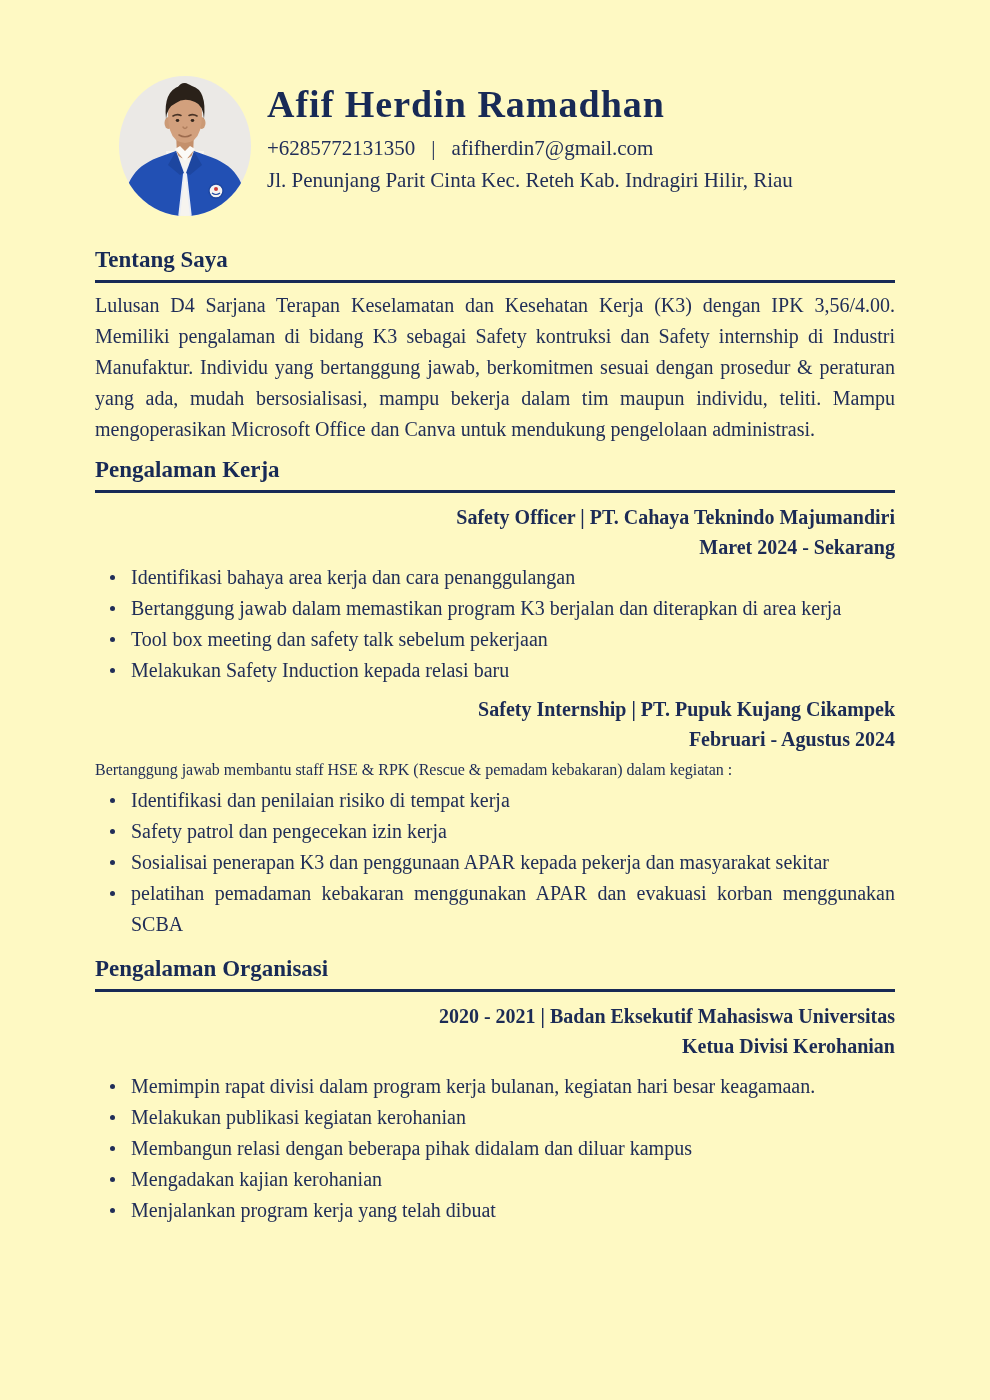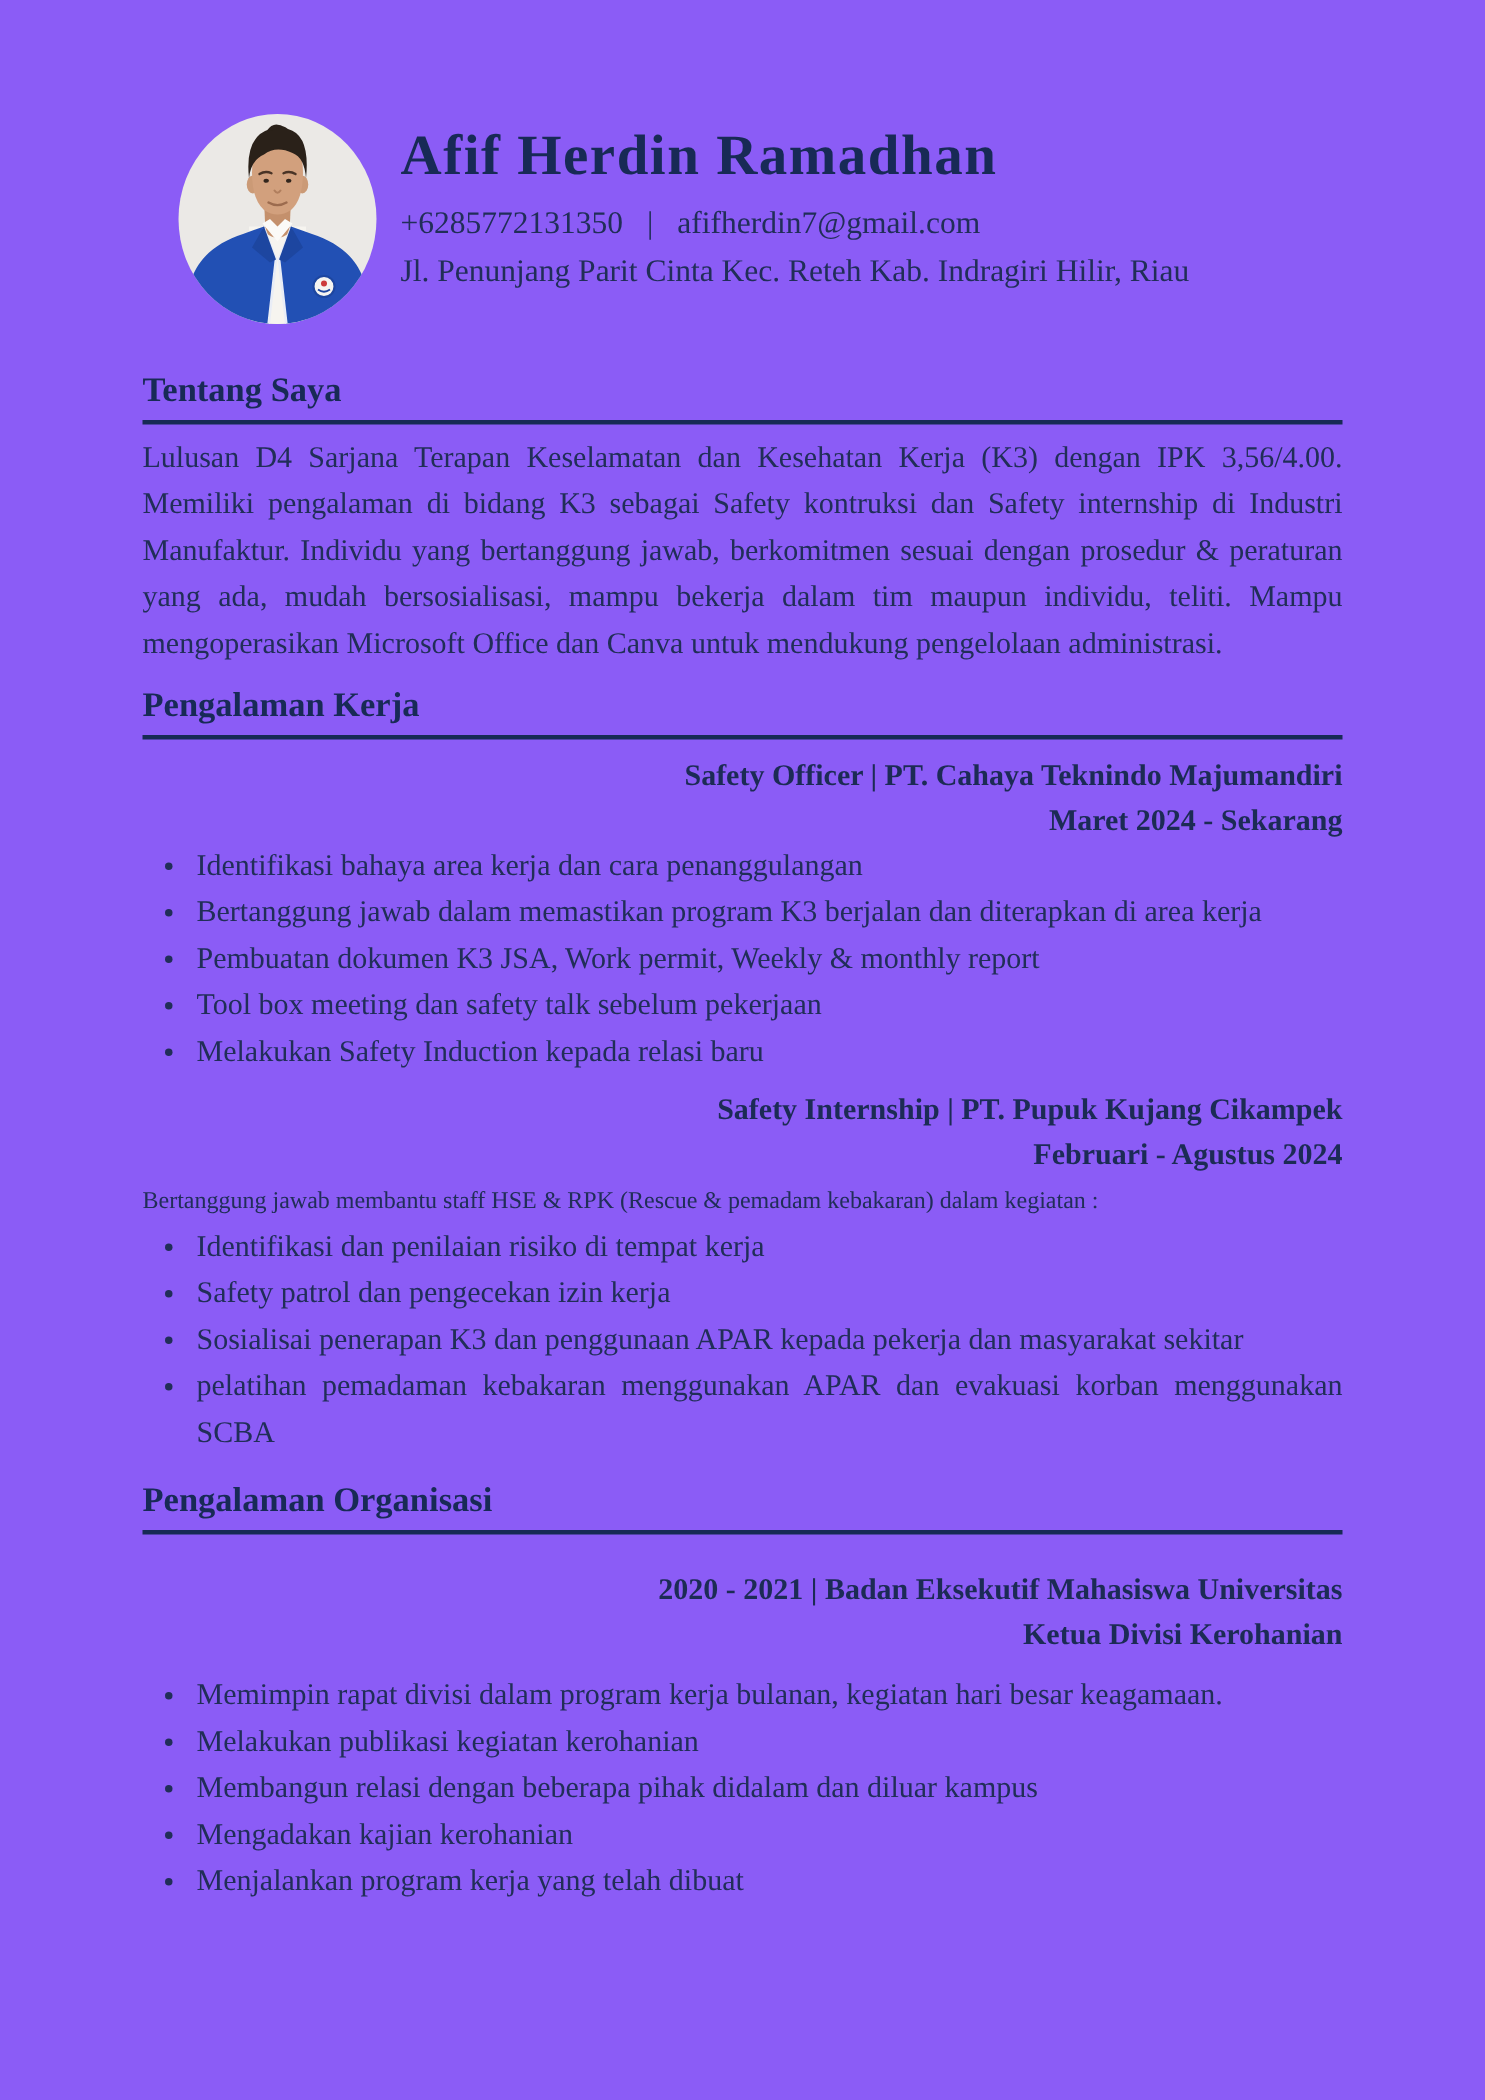--- a/index.html
+++ b/index.html
@@ -2,21 +2,21 @@
 <html><head>
 <meta charset="utf-8">
 <style>
   * { box-sizing: border-box; }
   html, body { margin: 0; padding: 0; background: #ffffff; }
   .page {
     position: relative;
     width: 990px;
     height: 1400px;
     margin: 0 auto;
-    background: #8b5cf6;
+    background: #fef9c3;
     padding: 75px 95px 0 95px;
     overflow: hidden;
     font-family: "Liberation Serif", "DejaVu Serif", serif;
     color: #212e58;
   }
 
   
   .header { display: flex; align-items: flex-start; gap: 15px; }
   .photo-wrap { flex: 0 0 134px; width: 134px; height: 142px; margin-left: 23px; }
   .photo-wrap svg { display: block; width: 134px; height: 142px; }
@@ -53,21 +53,21 @@
   ul.bullets { list-style: none; margin: 0; padding: 0 0 0 36px; }
   .section-org ul.bullets { margin-top: 10px; }
   ul.bullets li {
     position: relative; font-size: 20px; line-height: 31px;
     text-align: justify;
   }
   ul.bullets li::before {
     content: ""; position: absolute; left: -21px; top: 13px;
     width: 5px; height: 5px; border-radius: 50%; background: #212e58;
   }
-  .org-entry { margin-top: 22px; }
+  .org-entry { margin-top: 9px; }
 </style>
 </head>
 <body>
 
 <div class="page">
 
   <div class="header">
     <div class="photo-wrap">
       <svg viewBox="0 0 134 142" xmlns="http://www.w3.org/2000/svg">
         <defs>
@@ -129,21 +129,20 @@
 
   <div class="section-work">
     <div class="section-heading">Pengalaman Kerja</div>
 
     <div class="job">
       <div class="job-title">Safety Officer | PT. Cahaya Teknindo Majumandiri</div>
       <div class="job-date">Maret 2024 - Sekarang</div>
       <ul class="bullets">
         <li>Identifikasi bahaya area kerja dan cara penanggulangan</li>
         <li>Bertanggung jawab dalam memastikan program K3 berjalan dan diterapkan di area kerja</li>
-        <li>Pembuatan dokumen K3 JSA, Work permit, Weekly &amp; monthly report</li>
         <li>Tool box meeting dan safety talk sebelum pekerjaan</li>
         <li>Melakukan Safety Induction kepada relasi baru</li>
       </ul>
     </div>
 
     <div class="job">
       <div class="job-title">Safety Internship | PT. Pupuk Kujang Cikampek</div>
       <div class="job-date">Februari - Agustus 2024</div>
       <p class="job-intro">Bertanggung jawab membantu staff HSE &amp; RPK (Rescue &amp; pemadam kebakaran) dalam kegiatan :</p>
       <ul class="bullets">

